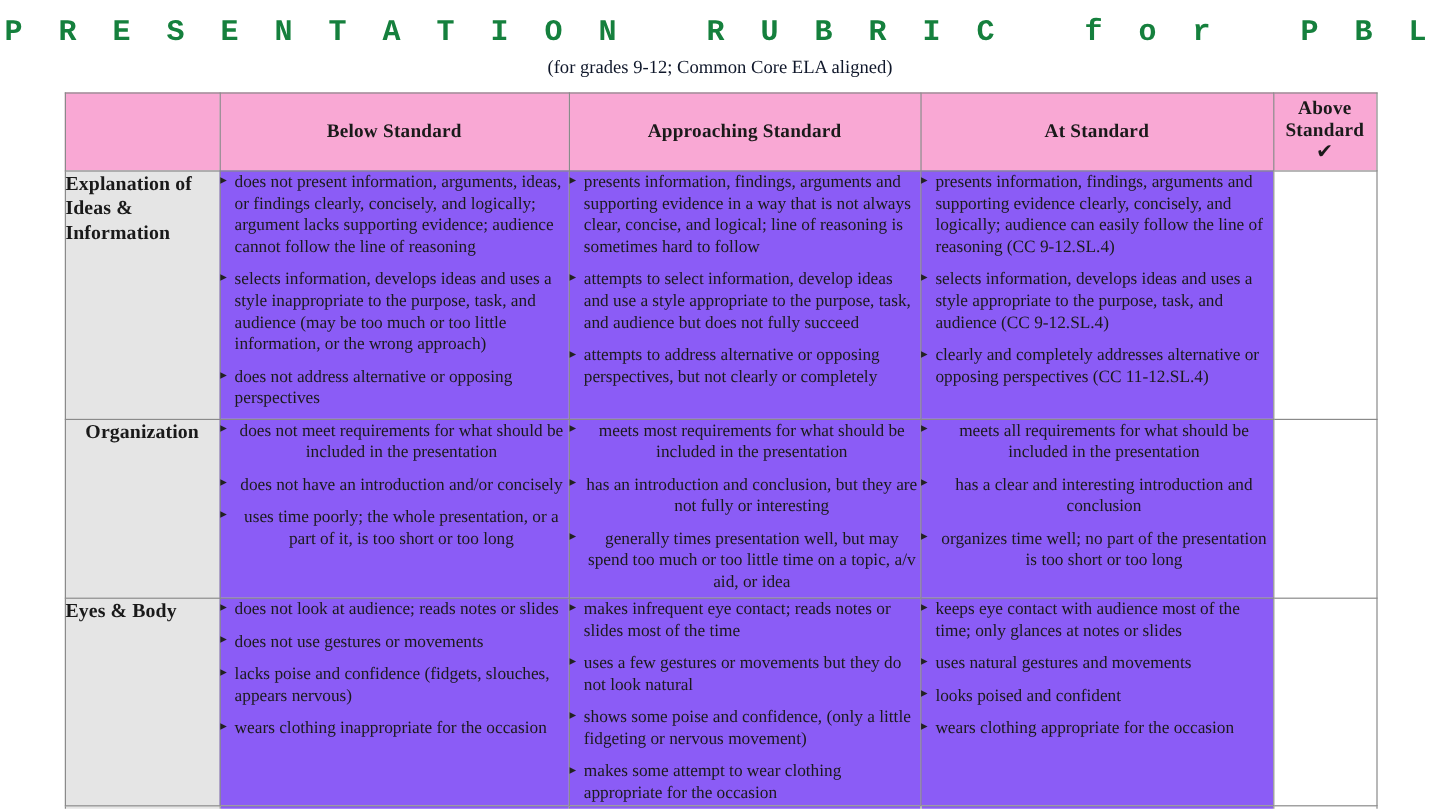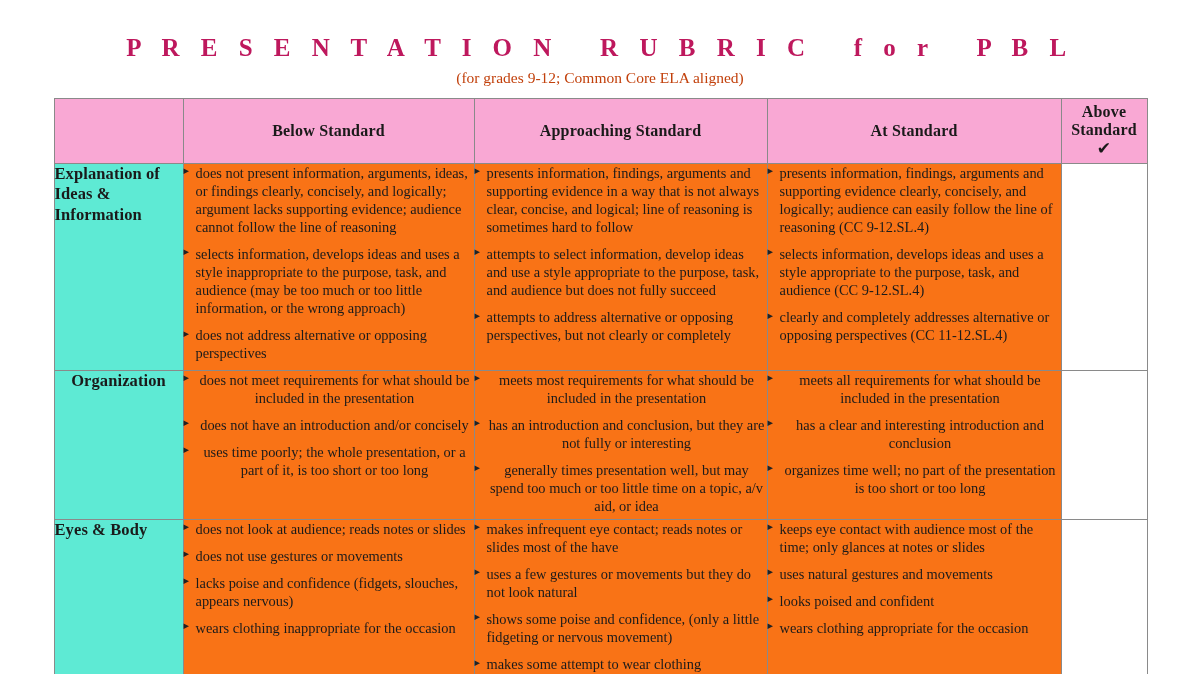--- a/index.html
+++ b/index.html
@@ -14,34 +14,33 @@
     font-family: "Liberation Serif", "DejaVu Serif", serif;
     color: #1a1a1a;
   }
 
   
   .title-block {
     text-align: center;
     padding-top: 13px;
   }
   .doc-title {
-    font-family: Liberation Serif, serif;
+    font-family: Liberation Mono, monospace;
     font-size: 25px;
     font-weight: bold;
     letter-spacing: 7.5px;
-    color: #be185d;
+    color: #15803d;
     line-height: 1.1;
     white-space: pre;
-    margin-top: 21px;
   }
   .doc-subtitle {
     font-family: "Liberation Serif", "DejaVu Serif", serif;
     font-size: 15.5px;
     font-weight: normal;
-    color: #c2410c;
+    color: #0f172a;
     margin-top: 7px;
     line-height: 1.1;
   }
 
   
   .rubric-wrap {
     margin: 0 auto;
     width: 1093px;
     margin-top: 12px;
     position: relative;
@@ -91,29 +90,29 @@
   .above-check {
     display: block;
     font-size: 17px;
     line-height: 1.05;
     margin-top: 1px;
     font-family: "DejaVu Sans", sans-serif;
   }
 
   
   td.crit {
-    background: #5eead4;
+    background: #e5e5e5;
     font-size: 16.5px;
     font-weight: bold;
     line-height: 1.26;
     padding: 10px 8px 10px 9px;
     letter-spacing: 0.1px;
   }
   td.cell {
-    background: #f97316;
+    background: #8b5cf6;
     padding: 9px 8px 10px 9px;
   }
   td.blank {
     background: #ffffff;
   }
 
   ul.blist {
     list-style: none;
     margin: 0;
     padding: 0;
@@ -244,21 +243,21 @@
         <td class="cell">
           <ul class="blist">
               <li>does not look at audience; reads notes or slides</li>
               <li>does not use gestures or movements</li>
               <li>lacks poise and confidence (fidgets, slouches, appears nervous)</li>
               <li>wears clothing inappropriate for the occasion</li>
             </ul>
         </td>
         <td class="cell">
           <ul class="blist">
-              <li>makes infrequent eye contact; reads notes or slides most of the have</li>
+              <li>makes infrequent eye contact; reads notes or slides most of the time</li>
               <li>uses a few gestures or movements but they do not look natural</li>
               <li>shows some poise and confidence, (only a little fidgeting or nervous movement)</li>
               <li>makes some attempt to wear clothing appropriate for the occasion</li>
             </ul>
         </td>
         <td class="cell">
           <ul class="blist">
               <li>keeps eye contact with audience most of the time; only glances at notes or slides</li>
               <li>uses natural gestures and movements</li>
               <li>looks poised and confident</li>

